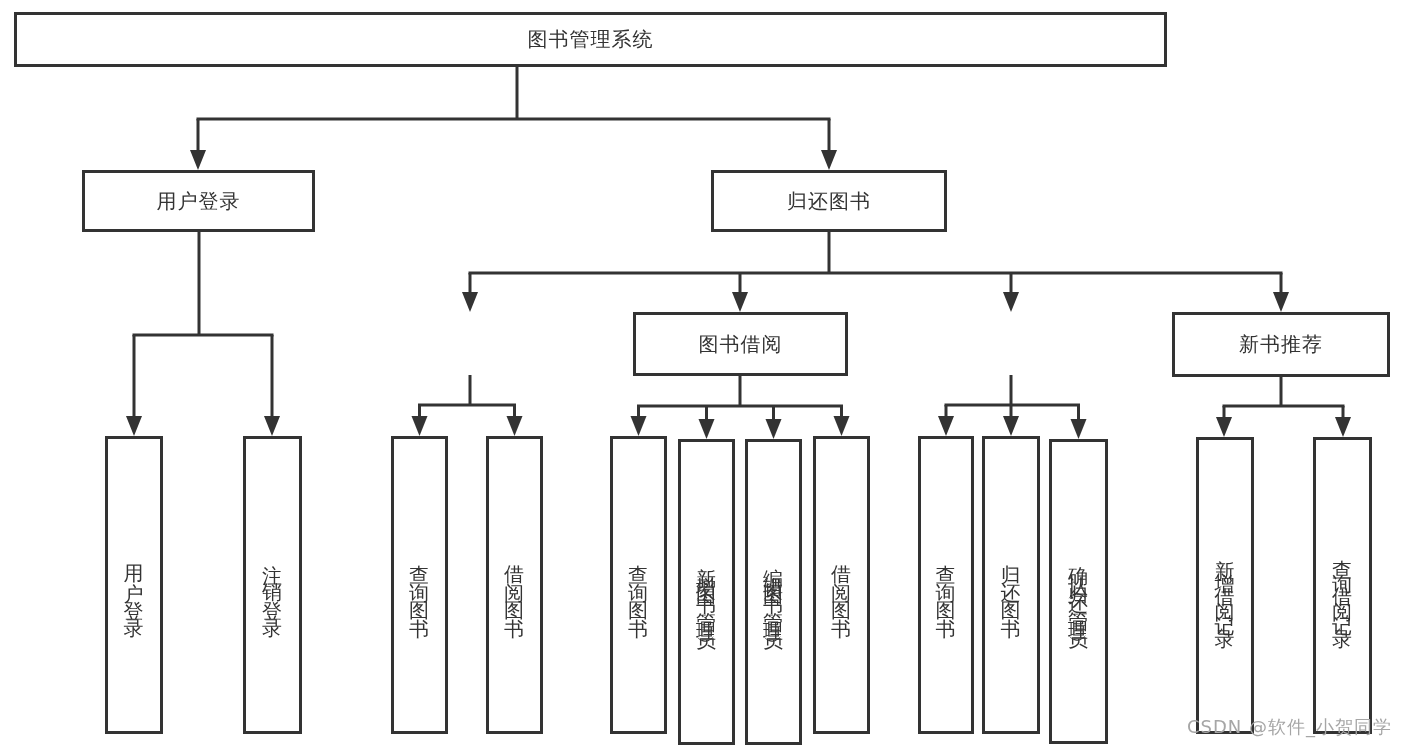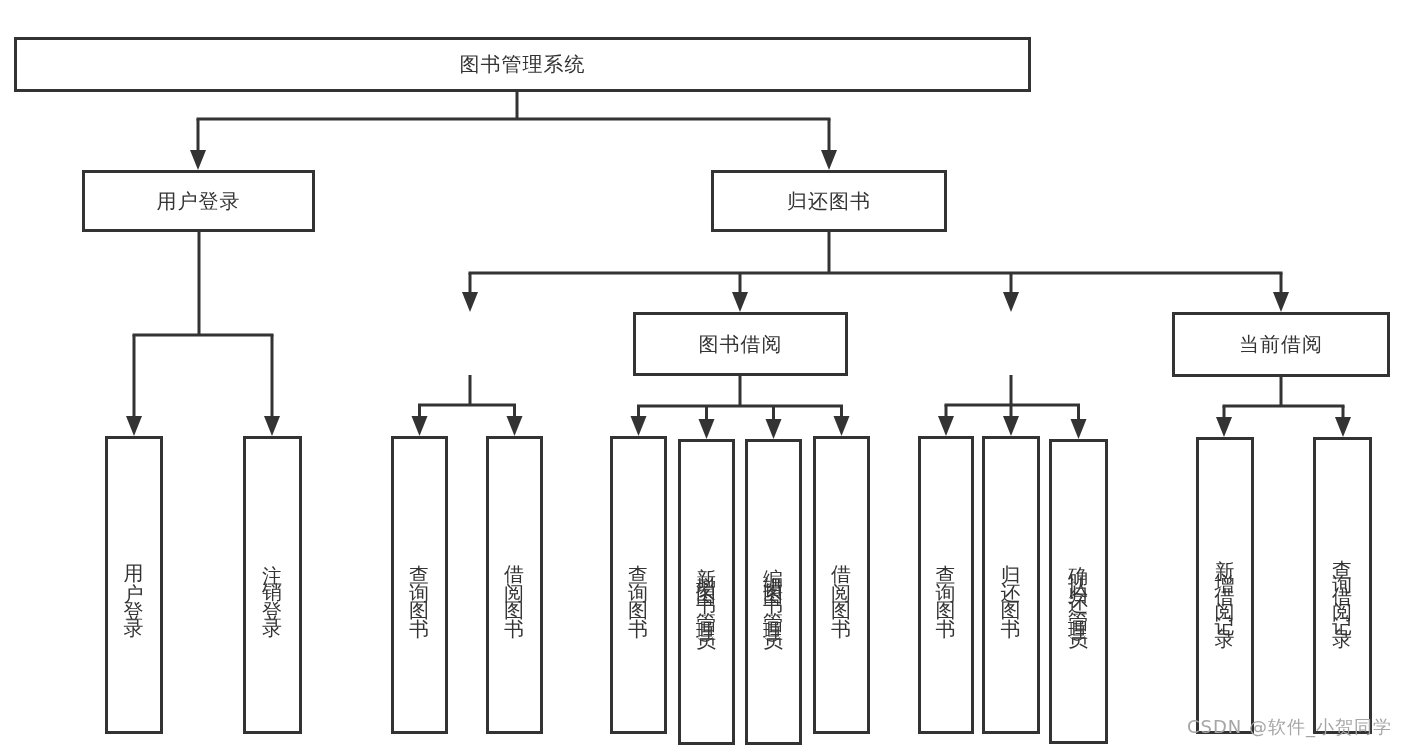--- a/index.html
+++ b/index.html
@@ -114,36 +114,36 @@
       <path d="M765.5 419 L781.5 419 L773.5 439 Z"></path>
       <path d="M833.5 416 L849.5 416 L841.5 436 Z"></path>
       <path d="M938 416 L954 416 L946 436 Z"></path>
       <path d="M1003 416 L1019 416 L1011 436 Z"></path>
       <path d="M1070.5 419 L1086.5 419 L1078.5 439 Z"></path>
       <path d="M1216 417 L1232 417 L1224 437 Z"></path>
       <path d="M1335 417 L1351 417 L1343 437 Z"></path>
     </g>
   </svg>
 
-  <div class="node hbox root" style="left:14px;top:12px;width:1017px;height:55px;margin-top:25px;">
+  <div class="node hbox root" style="left:14px;top:12px;width:1153px;height:55px;">
     <span>图书管理系统</span>
   </div>
 
   <div class="node hbox" style="left:82px;top:170px;width:233px;height:62px;">
     <span>用户登录</span>
   </div>
   <div class="node hbox" style="left:711px;top:170px;width:236px;height:62px;">
     <span>归还图书</span>
   </div>
 
   <div class="node hbox" style="left:633px;top:312px;width:215px;height:64px;">
     <span>图书借阅</span>
   </div>
   <div class="node hbox" style="left:1172px;top:312px;width:218px;height:65px;">
-    <span>当前借阅</span>
+    <span>新书推荐</span>
   </div>
 
   <div class="node leaf sp18" style="left:105px;top:436px;width:58px;height:298px;">
     <span>用户登录</span>
   </div>
   <div class="node leaf sp18" style="left:243px;top:436px;width:59px;height:298px;">
     <span>注销登录</span>
   </div>
 
   <div class="node leaf sp18" style="left:391px;top:436px;width:57px;height:298px;">

